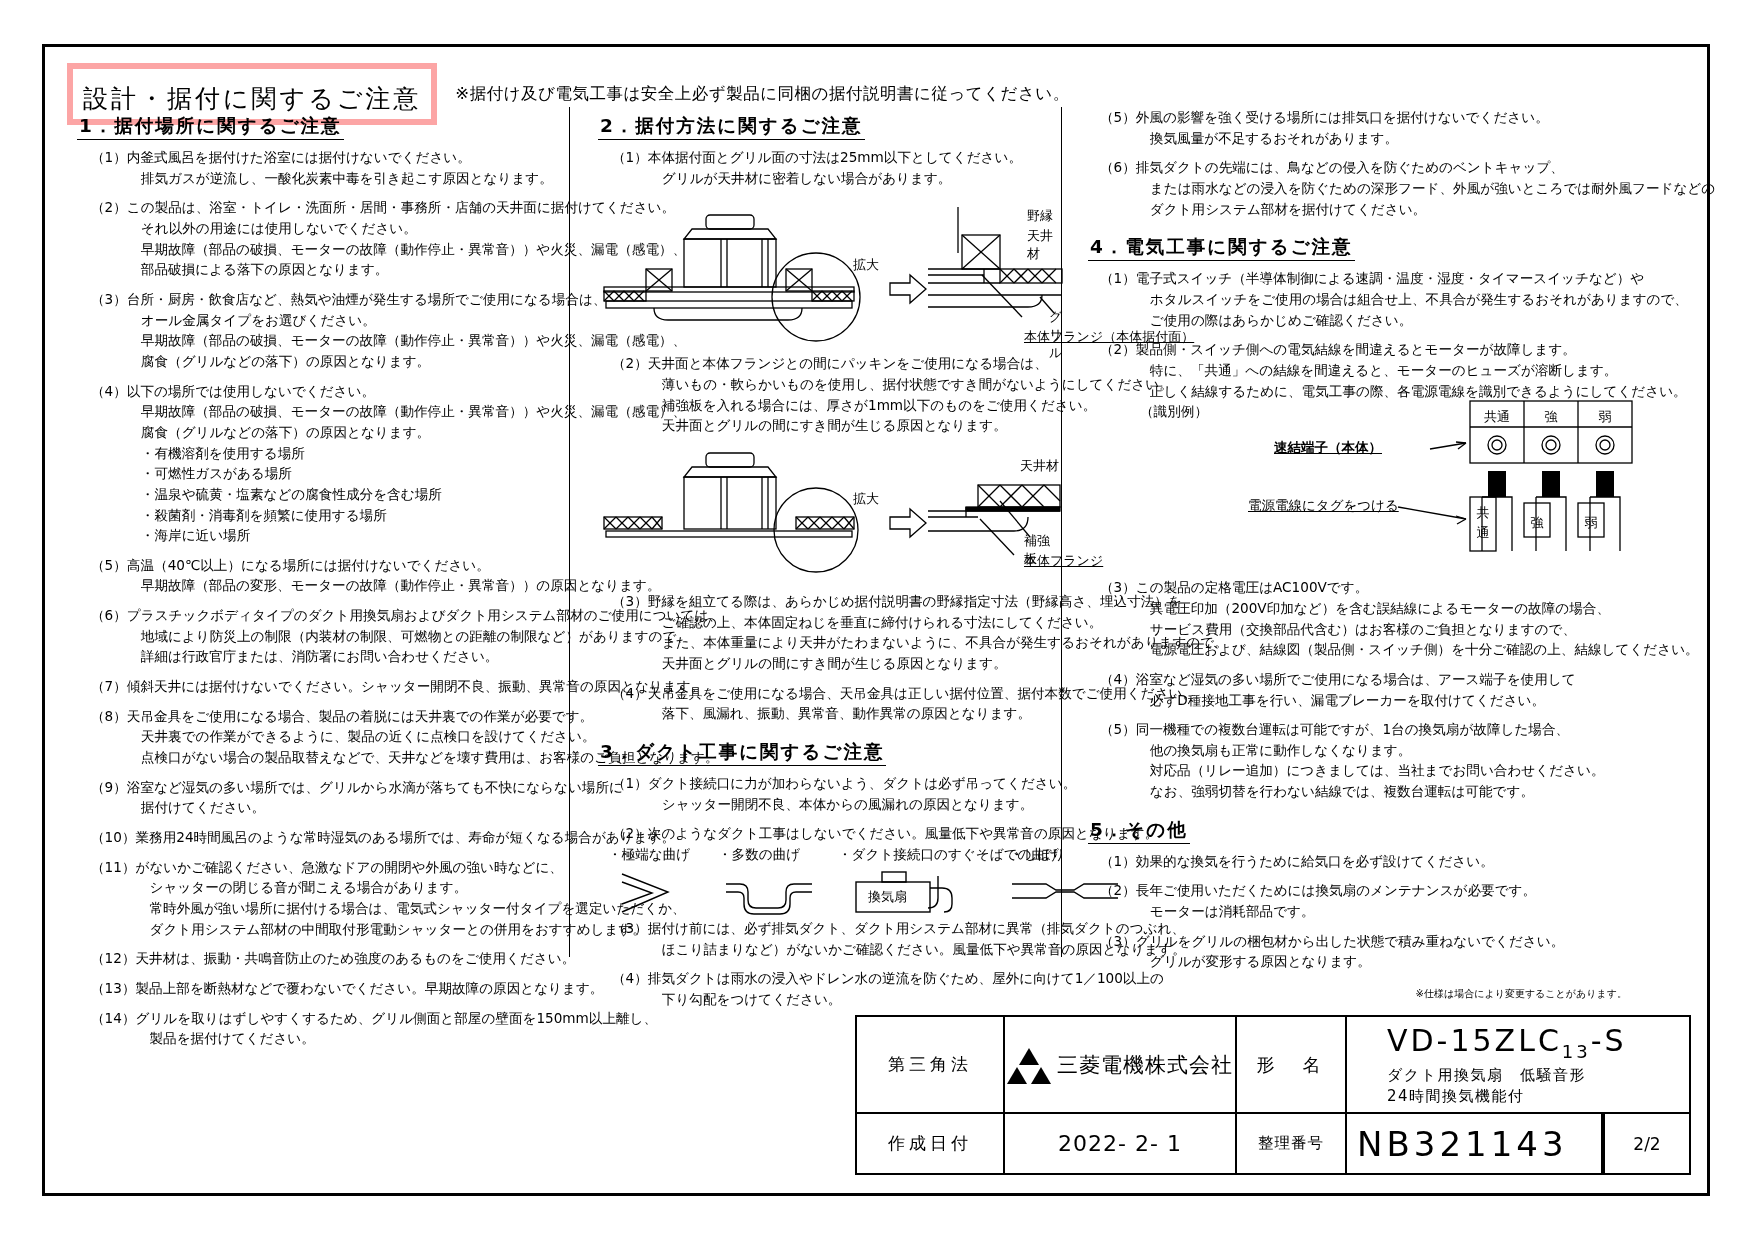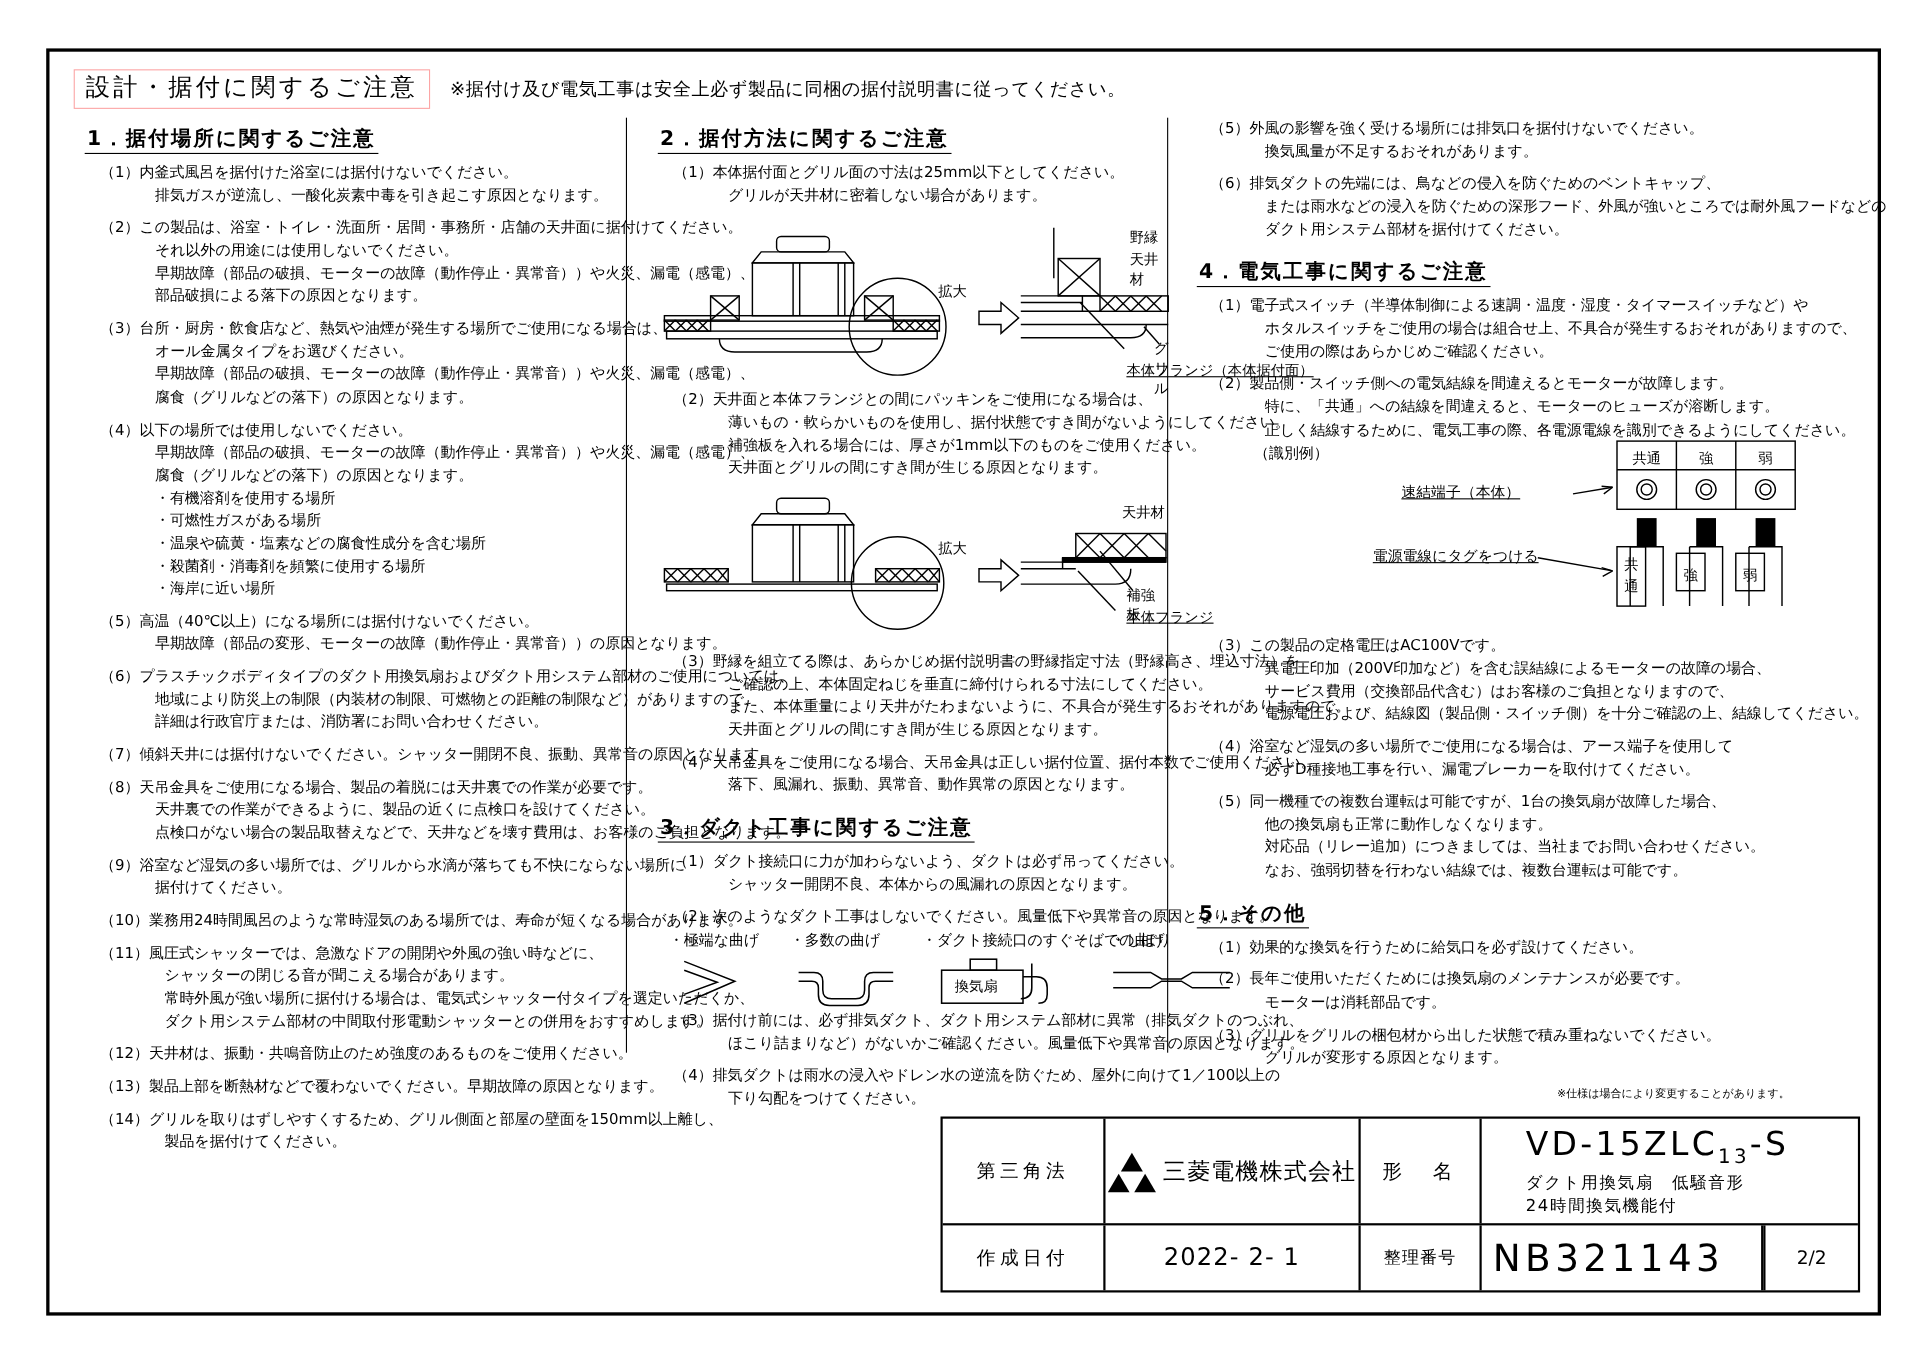--- a/index.html
+++ b/index.html
@@ -26,23 +26,23 @@
     left: 0; top: 0; right: 0; bottom: 0;
   }
 
   
   .hdr {
     position: absolute;
     left: 22px; top: 16px;
     display: flex; align-items: center;
   }
   .hdr-box {
-    border: 1px solid #fca5a5;
-    padding: 4px 10px 6px 10px;
-    font-size: 22px;
+    border: 6px solid #fca5a5;
+    padding: 16px 10px 6px 10px;
+    font-size: 25px;
     letter-spacing: 3px;
     line-height: 1.1;
   }
   .hdr-note {
     margin-left: 18px;
     font-size: 16.5px;
     letter-spacing: 0.5px;
   }
 
   
@@ -224,21 +224,21 @@
           </div>
           <div class="item">
             <div class="num">（10）</div>
             <div class="body">
               <div>業務用24時間風呂のような常時湿気のある場所では、寿命が短くなる場合があります。</div>
             </div>
           </div>
           <div class="item">
             <div class="num">（11）</div>
             <div class="body">
-              <div>風圧式シャッターでは、急激なドアの開閉や外風の強い時などに、</div>
+              <div>がないかご確認ください、急激なドアの開閉や外風の強い時などに、</div>
               <div class="sub">シャッターの閉じる音が聞こえる場合があります。</div>
               <div class="sub">常時外風が強い場所に据付ける場合は、電気式シャッター付タイプを選定いただくか、</div>
               <div class="sub">ダクト用システム部材の中間取付形電動シャッターとの併用をおすすめします。</div>
             </div>
           </div>
           <div class="item">
             <div class="num">（12）</div>
             <div class="body">
               <div>天井材は、振動・共鳴音防止のため強度のあるものをご使用ください。</div>
             </div>
@@ -564,21 +564,21 @@
         <div class="body">
           <div>製品側・スイッチ側への電気結線を間違えるとモーターが故障します。</div>
           <div class="sub">特に、「共通」への結線を間違えると、モーターのヒューズが溶断します。</div>
           <div class="sub">正しく結線するために、電気工事の際、各電源電線を識別できるようにしてください。</div>
         </div>
       </div>
 
       
       <div class="wirewrap">
         <div class="lbl" style="position:absolute; left:62px; top:6px; font-size:13.6px;">（識別例）</div>
-        <div class="lbl-u" style="position:absolute; left:196px; top:42px; font-size:13.5px; white-space:nowrap;">速結端子（本体）</div>
+        <div class="lbl-u" style="position:absolute; left:196px; top:42px; font-size:13.5px; white-space:nowrap;font-weight:bold;">速結端子（本体）</div>
         <div class="lbl-u" style="position:absolute; left:170px; top:100px; font-size:13.5px; white-space:nowrap;">電源電線にタグをつける</div>
 
         <svg width="620" height="180" viewBox="0 0 620 180" style="position:absolute; left:0; top:0;">
           <g fill="none" stroke="#000" stroke-width="1.3">
 
             <rect x="392" y="4" width="162" height="62"></rect>
             <line x1="392" y1="30" x2="554" y2="30"></line>
             <line x1="446" y1="4" x2="446" y2="66"></line>
             <line x1="500" y1="4" x2="500" y2="66"></line>
 

